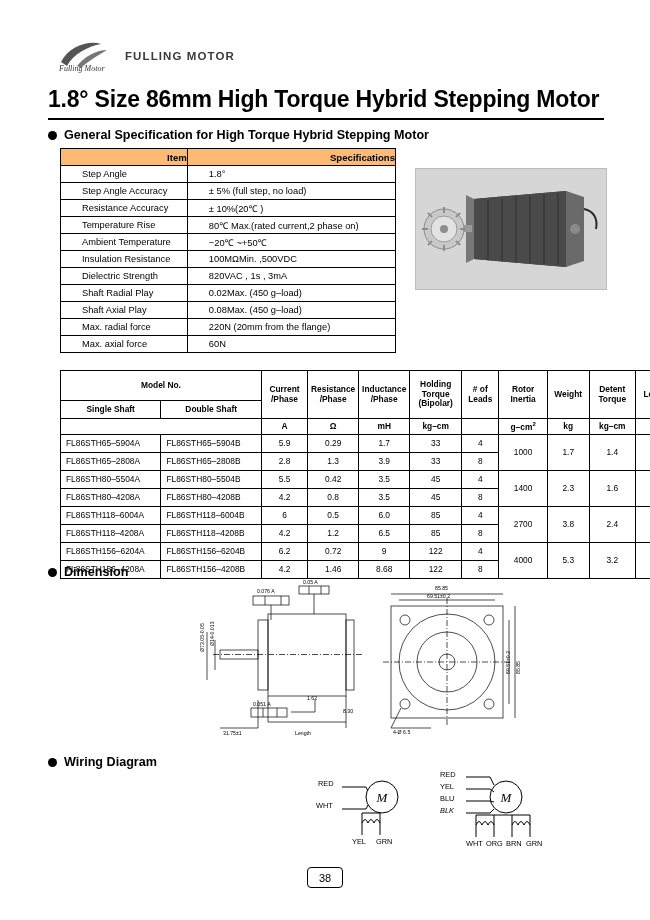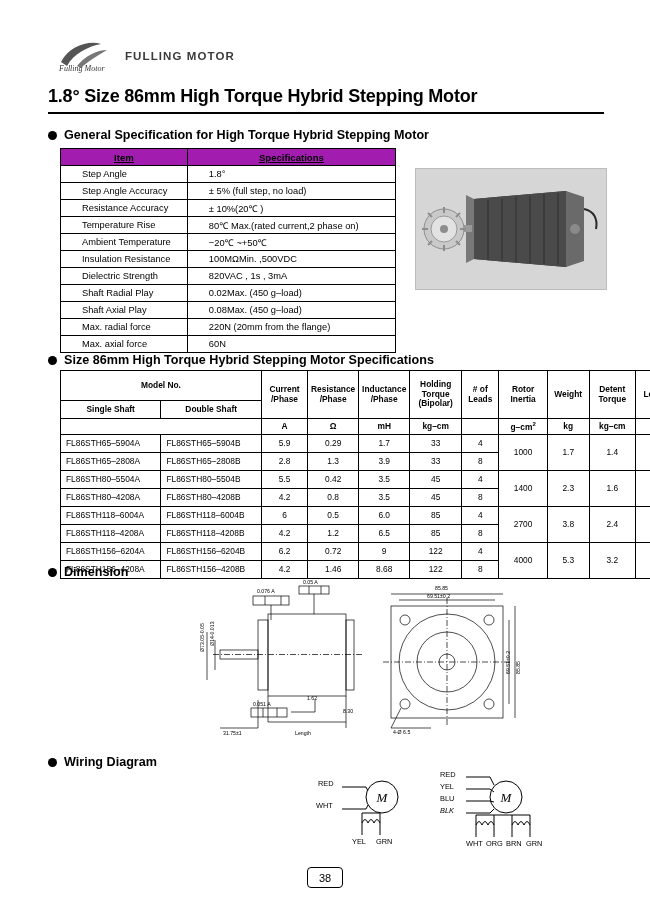--- a/index.html
+++ b/index.html
@@ -44,21 +44,21 @@
     color: #3a3a3a;
     font-weight: bold;
   }
 
   
   .main-title {
     position: absolute;
     top: 86px;
     left: 48px;
     width: 556px;
-    font-size: 18px;
+    font-size: 23px;
     font-weight: bold;
     letter-spacing: -0.2px;
     padding-bottom: 5px;
     border-bottom: 2px solid #000;
     box-sizing: border-box;
   }
 
   
   .sec {
     position: absolute;
@@ -94,26 +94,25 @@
   }
 
   
   #general-table {
     position: absolute;
     top: 148px;
     left: 60px;
     width: 336px;
   }
   #general-table th {
-    background: #a21caf;
+    background: #fdba74;
     font-weight: bold;
     height: 16px;
     font-size: 9.6px;
-    text-align: center;
-    text-decoration: underline;
+    text-align: right;
   }
   #general-table td {
     height: 16px;
     padding-left: 21px;
     font-size: 9.3px;
     white-space: nowrap;
   }
   #general-table td.c1 { width: 118px; }
   #general-table td.c2 { width: 216px; }
 
@@ -323,24 +322,20 @@
           <line x1="12" y1="76" x2="16" y2="72"></line>
           <line x1="6" y1="60" x2="12" y2="60"></line>
           <line x1="12" y1="44" x2="16" y2="48"></line>
         </g>
       </g>
 
       <path d="M168 40 C178 42, 182 50, 180 60" stroke="#2a2a2a" stroke-width="2" fill="none"></path>
     </svg>
   </div>
 
-  <div class="sec" id="sec-spec">
-    <span class="bullet"></span>
-    <span>Size 86mm High Torque Hybrid Stepping Motor Specifications</span>
-  </div>
 
   <table id="spec-table">
     <thead>
       <tr class="model-head">
         <th colspan="2" style="width:176px">Model No.</th>
         <th rowspan="2" style="width:40px">Current /Phase</th>
         <th rowspan="2" style="width:42px">Resistance /Phase</th>
         <th rowspan="2" style="width:44px">Inductance /Phase</th>
         <th rowspan="2" style="width:45px">Holding Torque (Bipolar)</th>
         <th rowspan="2" style="width:32px"># of Leads</th>

